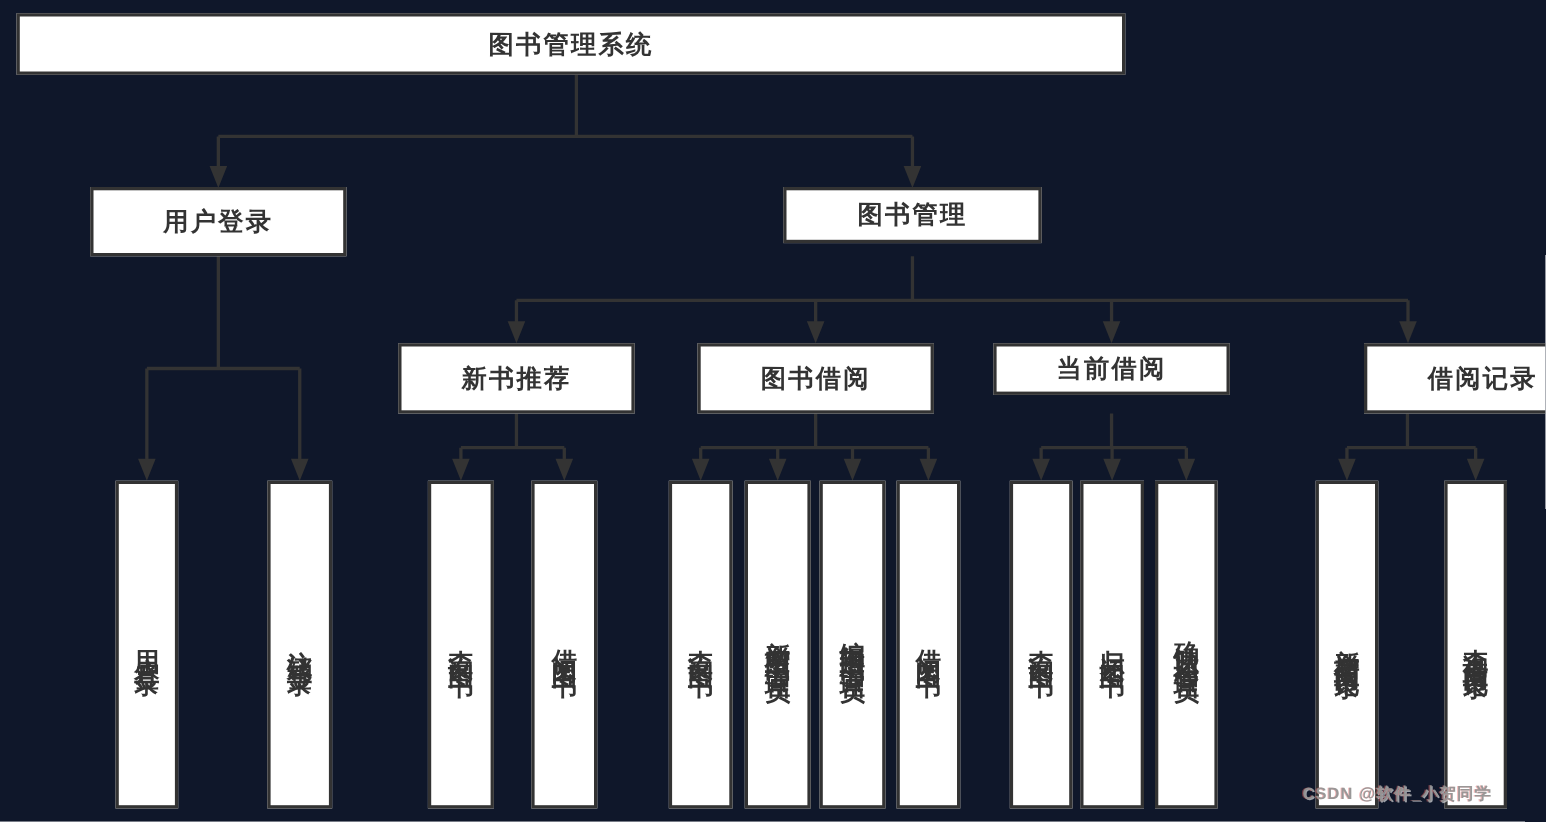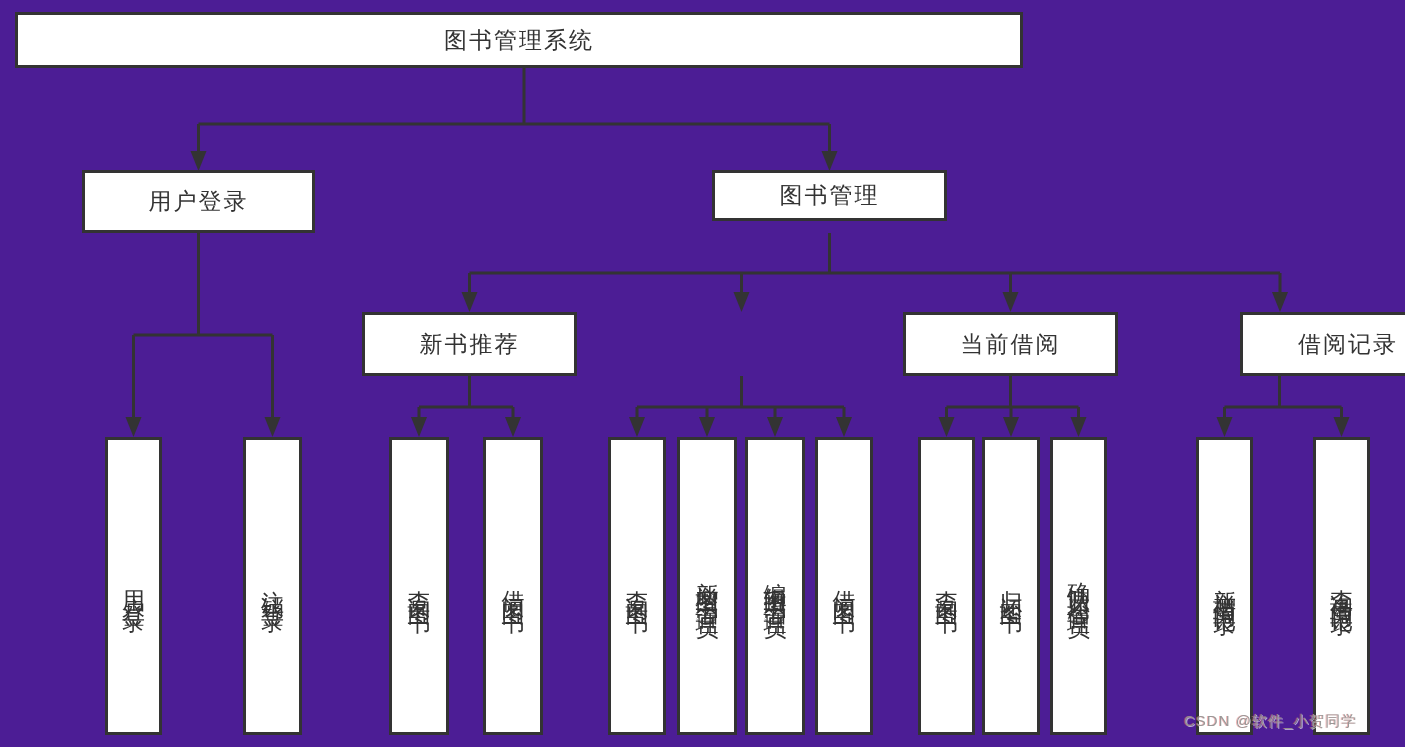--- a/index.html
+++ b/index.html
@@ -1,22 +1,23 @@
 <!DOCTYPE html>
 <html lang="zh"><head>
 <meta charset="utf-8">
 <title>图书管理系统</title>
 <style>
   html,body{margin:0;padding:0;background:#fff;}
   .stage{
     position:relative;
     width:1405px;height:747px;
-    background:#4c1d95;
+    background:#0f172a;
     font-family:"Liberation Sans","DejaVu Sans",sans-serif;
     overflow:hidden;
+    font-weight:bold;
   }
   .wires{position:absolute;left:0;top:0;width:1405px;height:747px;}
   .node{
     position:absolute;
     box-sizing:border-box;
     background:#ffffff;
     border:3px solid #333333;
     color:#333333;
     display:flex;
     align-items:center;
@@ -34,21 +35,21 @@
     text-orientation:mixed;
     font-size:23px;
     letter-spacing:7px;
     line-height:1;
   }
   .root{left:15px;top:12px;width:1008px;height:56px;}
   .l2-0{left:82px;top:170px;width:233px;height:63px;}
   .l2-1{left:712px;top:170px;width:235px;height:51px;}
   .l3-0{left:362px;top:312px;width:215px;height:64px;}
   .l3-1{left:634px;top:312px;width:215px;height:64px;}
-  .l3-2{left:903px;top:312px;width:215px;height:64px;}
+  .l3-2{left:903px;top:312px;width:215px;height:47px;}
   .l3-3{left:1240px;top:312px;width:216px;height:64px;}
   .leaf{top:437px;height:298px;}
   .lf-0{left:105px;width:57px;}
   .lf-1{left:243px;width:59px;}
   .lf-2{left:389px;width:60px;}
   .lf-3{left:483px;width:60px;}
   .lf-4{left:608px;width:58px;}
   .lf-5{left:677px;width:60px;letter-spacing:5px;}
   .lf-6{left:745px;width:60px;letter-spacing:5px;}
   .lf-7{left:815px;width:58px;}
@@ -112,20 +113,21 @@
       <polygon points="1333.5,417 1349.5,417 1341.5,437"></polygon>
     </g>
   </svg>
 
   <div class="node h-node root">图书管理系统</div>
 
   <div class="node h-node l2-0">用户登录</div>
   <div class="node h-node l2-1">图书管理</div>
 
   <div class="node h-node l3-0">新书推荐</div>
+  <div class="node h-node l3-1">图书借阅</div>
   <div class="node h-node l3-2">当前借阅</div>
   <div class="node h-node l3-3">借阅记录</div>
 
   <div class="node v-node leaf lf-0">用户登录</div>
   <div class="node v-node leaf lf-1">注销登录</div>
   <div class="node v-node leaf lf-2">查询图书</div>
   <div class="node v-node leaf lf-3">借阅图书</div>
   <div class="node v-node leaf lf-4">查询图书</div>
   <div class="node v-node leaf lf-5">新增图书（管理员）</div>
   <div class="node v-node leaf lf-6">编辑图书（管理员）</div>

